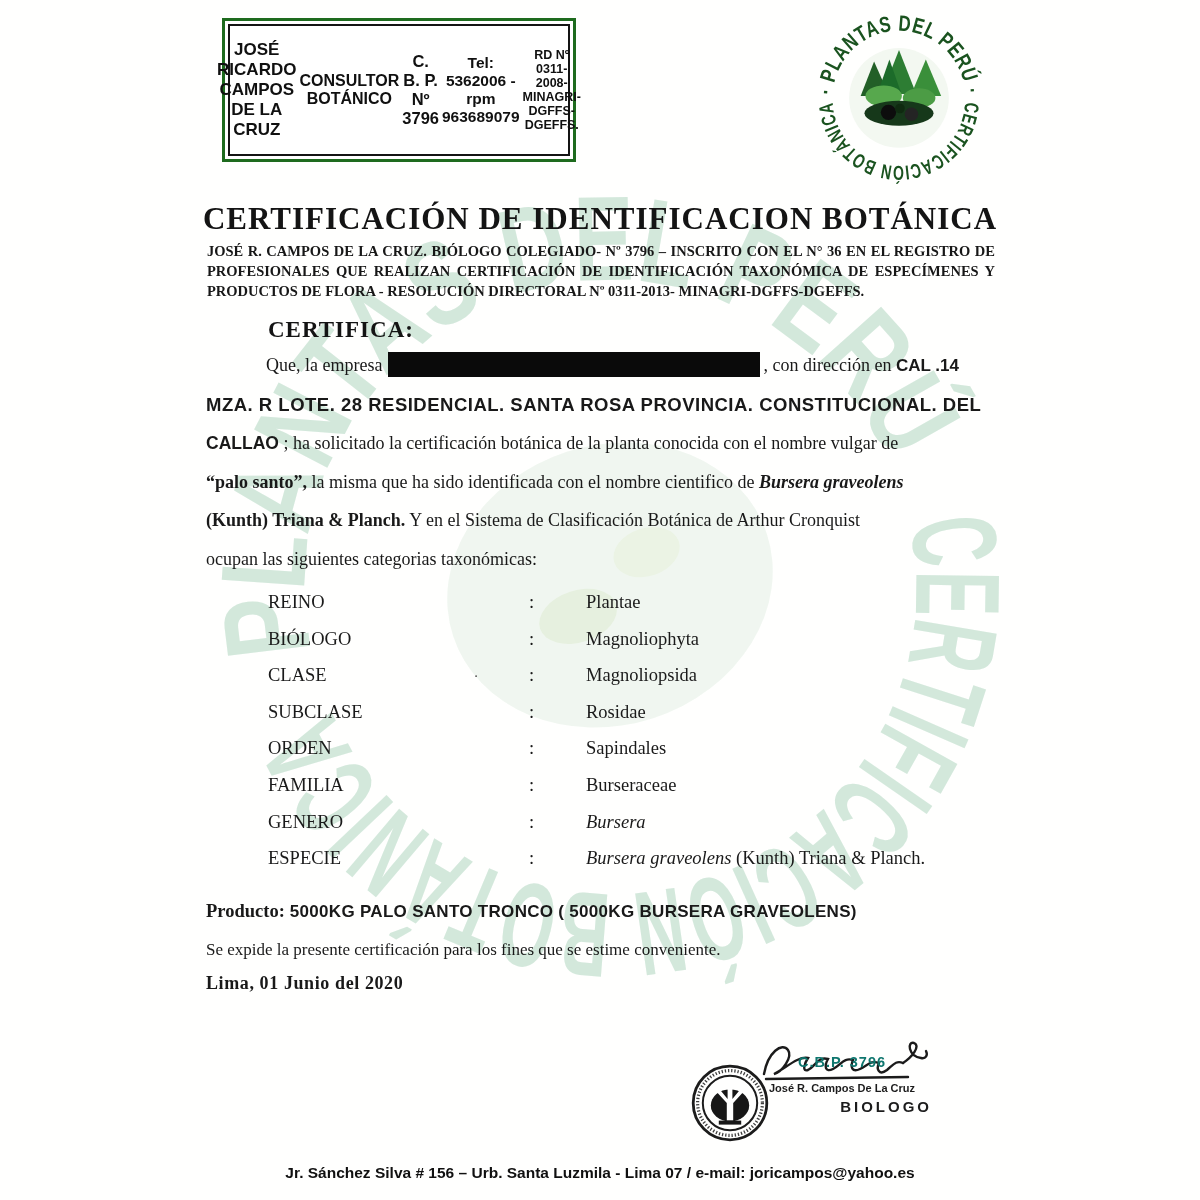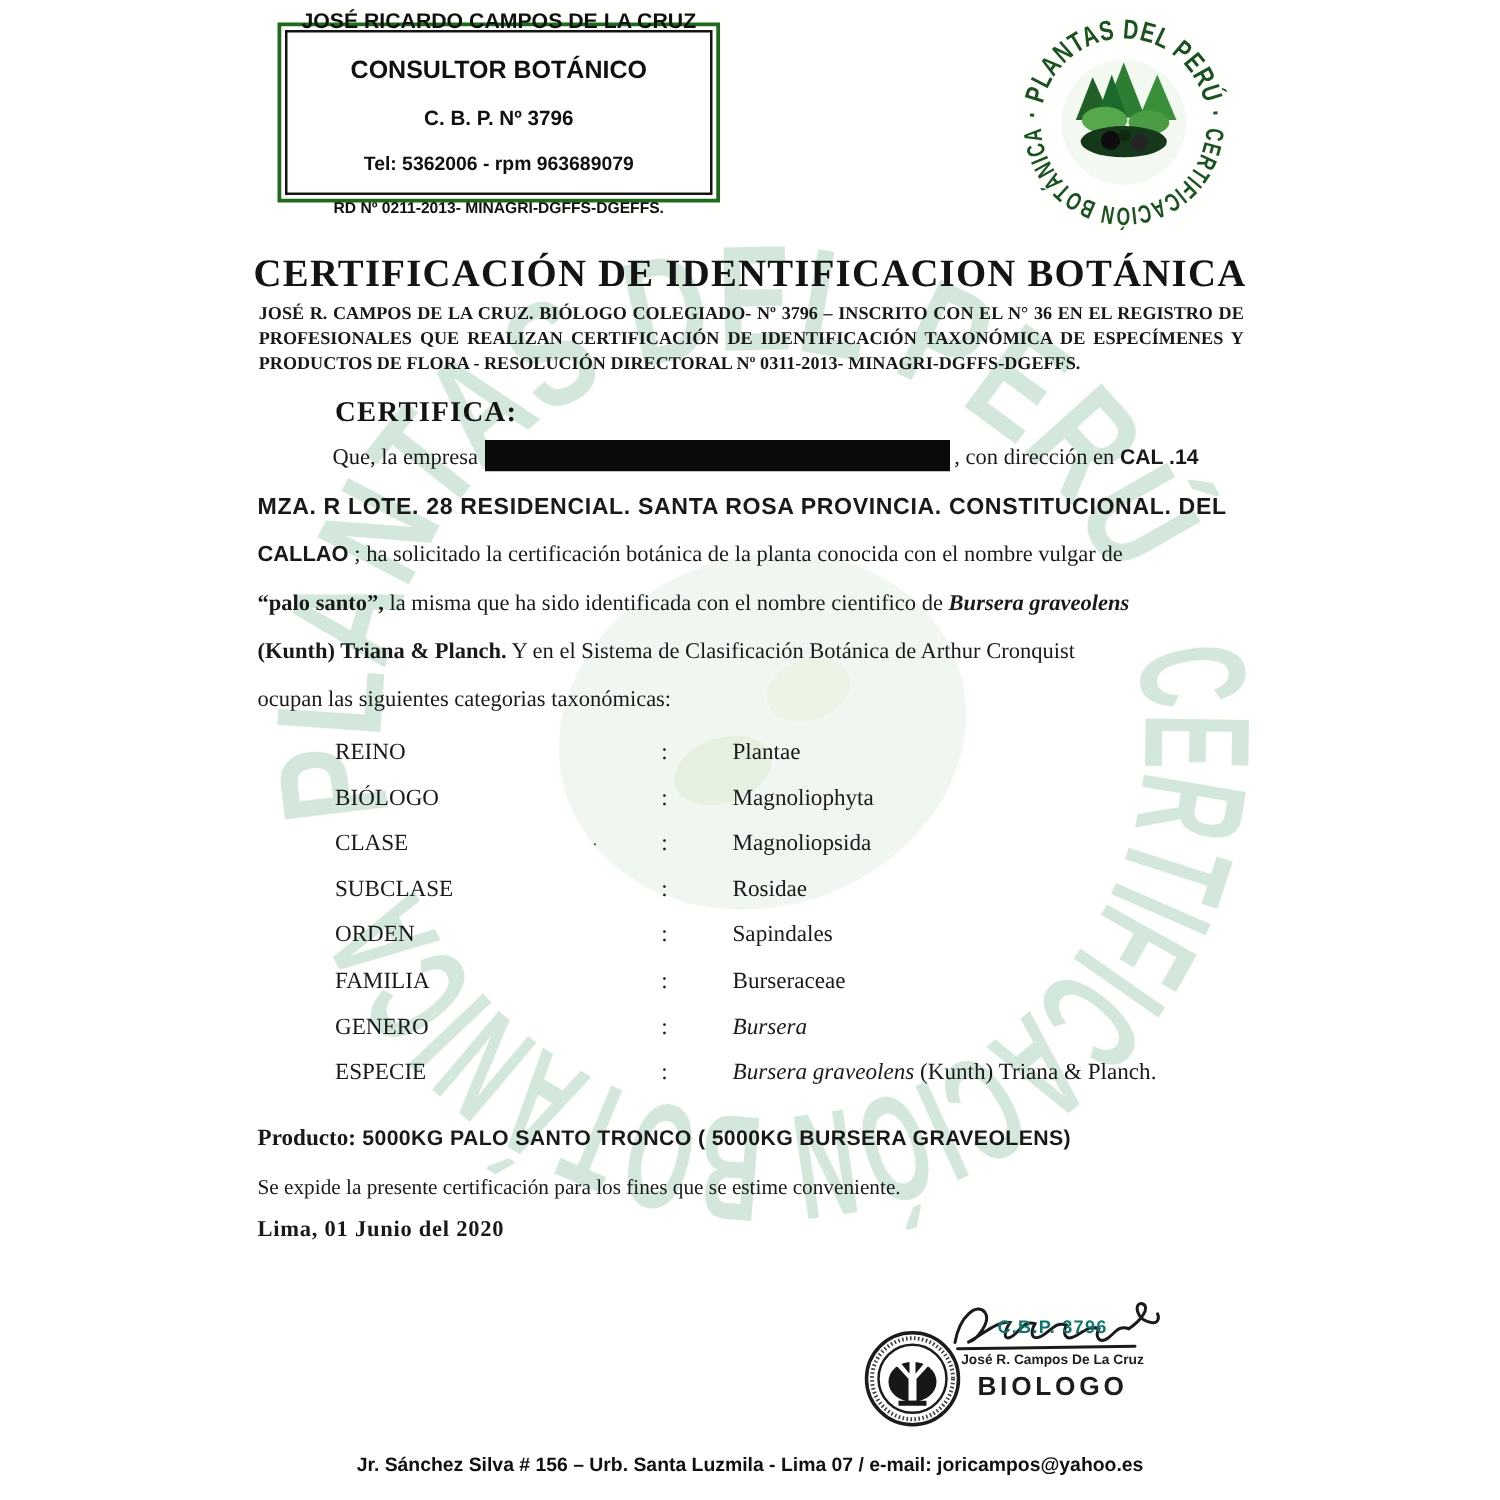--- a/index.html
+++ b/index.html
@@ -10,25 +10,25 @@
   }
   
   .watermark { position:absolute; left:150px; top:165px; width:920px; height:900px; z-index:0; filter:blur(0.6px); }
   
   .header-card {
     position:absolute; left:222px; top:18px; width:354px; height:144px;
     border:3px solid #1e6b1e; background:#fff; padding:3px; z-index:2;
   }
   .header-card-inner {
     border:2px solid #141414; width:100%; height:100%;
-    display:flex; flex-direction:column; justify-content:center; align-items:center;
-    gap:18px; text-align:center; font-family:"Liberation Sans", sans-serif; color:#101010;
+    display:flex; flex-direction:row; justify-content:center; align-items:center;
+    gap:3px; text-align:center; font-family:"Liberation Sans", sans-serif; color:#101010;
   }
   .hc1 { font-size:17px; font-weight:800; }
-  .hc2 { font-size:20px; font-weight:800; }
+  .hc2 { font-size:16px; font-weight:800; }
   .hc3 { font-size:16.5px; font-weight:800; }
   .hc4 { font-size:15.5px; font-weight:800; }
   .hc5 { font-size:12.5px; font-weight:800; }
   
   .logo { position:absolute; left:802px; top:4px; width:194px; height:186px; z-index:2; }
   
   .doc-title {
     position:absolute; left:0; top:201px; width:100%; text-align:center; z-index:2;
     font-size:31px; font-weight:700; letter-spacing:1px; color:#141414;
   }
@@ -59,22 +59,22 @@
   
   .product-line { position:absolute; left:206px; top:901px; z-index:2; font-size:18.5px; font-weight:700; }
   .product-line .val { font-family:"Liberation Sans", sans-serif; font-size:17px; letter-spacing:0.3px; }
   .closing-line { position:absolute; left:206px; top:940px; z-index:2; font-size:17px; }
   .date-line { position:absolute; left:206px; top:973px; z-index:2; font-size:18px; font-weight:600; letter-spacing:0.6px; }
   
   .seal { position:absolute; left:690px; top:1063px; width:80px; height:80px; z-index:2; }
   .sig-script { position:absolute; left:758px; top:1036px; width:175px; height:48px; z-index:2; }
   .sig-name { position:absolute; left:752px; top:1082px; width:180px; text-align:center; z-index:2;
               font-family:"Liberation Sans", sans-serif; font-weight:800; font-size:11px; color:#1c1c1c; }
-  .sig-role { position:absolute; left:752px; top:1098px; width:180px; text-align:center; z-index:2;
-              font-family:"Liberation Sans", sans-serif; font-weight:800; font-size:21px; letter-spacing:3px; color:#1c1c1c; }
+  .sig-role { position:absolute; left:752px; top:1098px; width:180px; text-align:right; z-index:2;
+              font-family:"Liberation Sans", sans-serif; font-weight:800; font-size:15px; letter-spacing:3px; color:#1c1c1c; }
   .sig-reg  { position:absolute; left:752px; top:1054px; width:180px; text-align:center; z-index:2;
               font-family:"Liberation Sans", sans-serif; font-weight:800; font-size:14.5px; letter-spacing:1px; color:#0f766e; }
   
   .footer { position:absolute; left:0; top:1164px; width:100%; text-align:center; z-index:2;
             font-family:"Liberation Sans", sans-serif; font-weight:800; font-size:15.5px; color:#101010; }
 </style>
 </head>
 <body>
 
 <div class="page">
@@ -96,21 +96,21 @@
       </text>
     </g>
   </svg>
 
   <div class="header-card">
     <div class="header-card-inner">
       <div class="hc1">JOSÉ RICARDO CAMPOS DE LA CRUZ</div>
       <div class="hc2">CONSULTOR BOTÁNICO</div>
       <div class="hc3">C. B. P. Nº 3796</div>
       <div class="hc4">Tel: 5362006 - rpm 963689079</div>
-      <div class="hc5">RD Nº 0211-2013- MINAGRI-DGFFS-DGEFFS.</div>
+      <div class="hc5">RD Nº 0311-2008- MINAGRI-DGFFS-DGEFFS.</div>
     </div>
   </div>
 
   <svg class="logo" viewBox="0 0 200 194" aria-hidden="true">
     <defs>
       <path id="lgTop" d="M 31,97 A 69,69 0 0 1 169,97"></path>
       <path id="lgBot" d="M 169,100 A 69,69 0 0 1 31,100"></path>
       <clipPath id="lgClip">
           <circle cx="100" cy="98" r="52"></circle>
         </clipPath>

